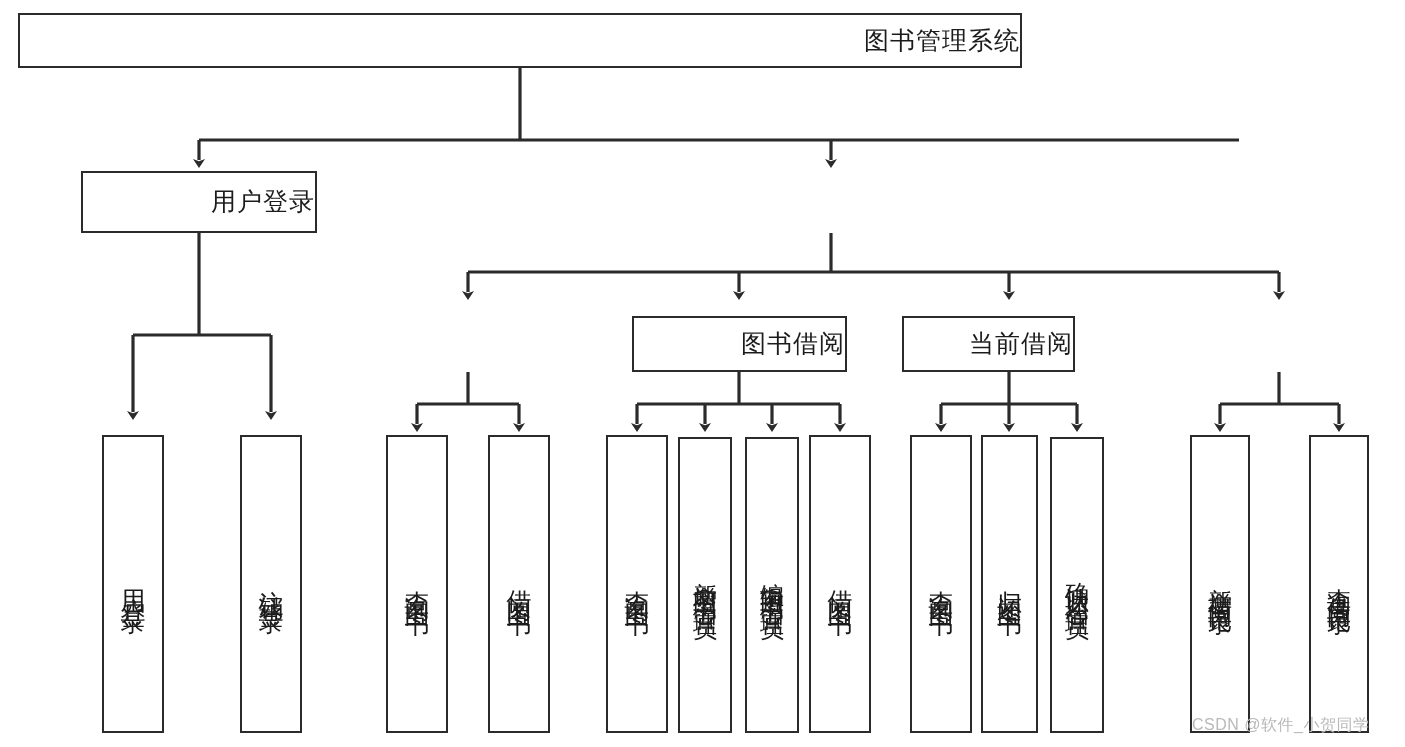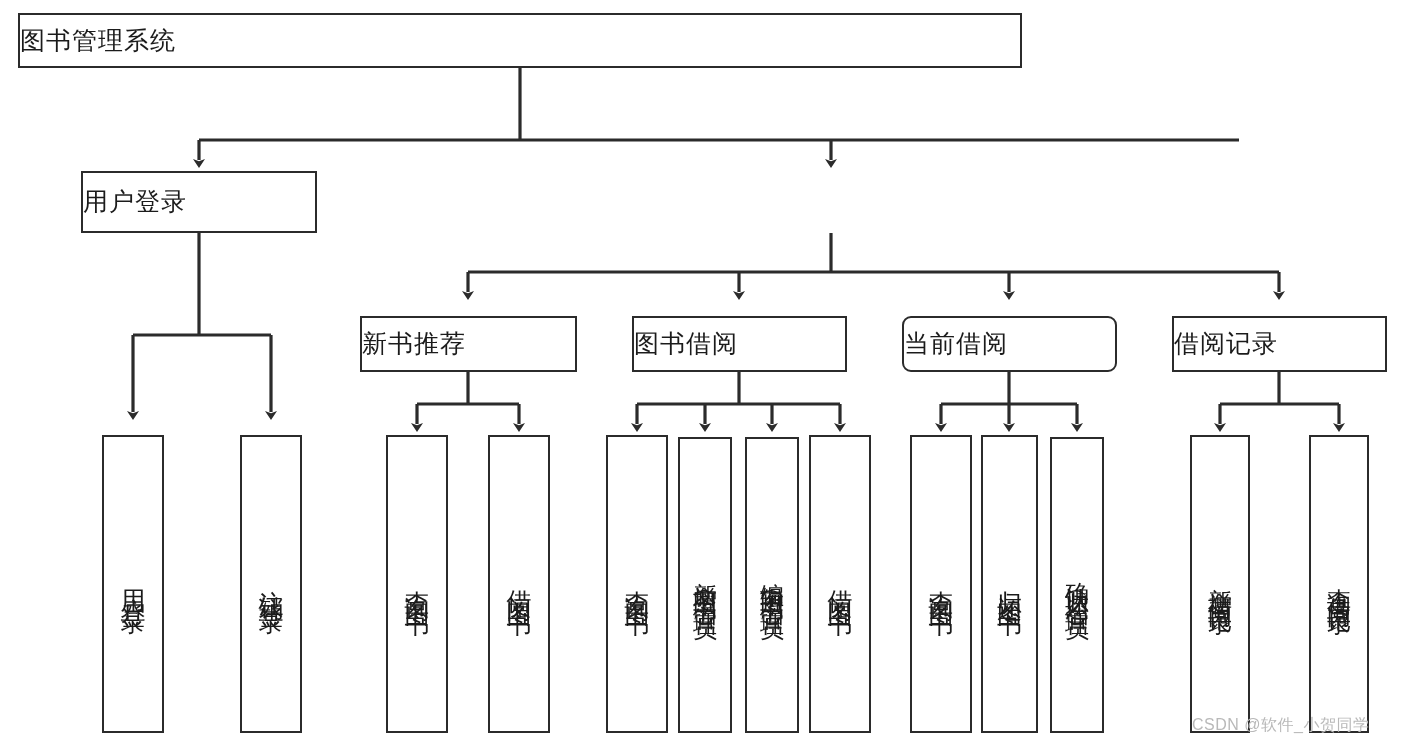--- a/index.html
+++ b/index.html
@@ -27,21 +27,21 @@
     height: 747px;
     pointer-events: none;
   }
   .node {
     position: absolute;
     box-sizing: border-box;
     background: #ffffff;
     border: 2.5px solid #2b2b2b;
     display: flex;
     align-items: center;
-    justify-content: flex-start;
+    justify-content: flex-end;
     overflow: hidden;
   }
   .node-label {
     color: #1b1b1b;
     text-align: center;
     line-height: 1.18;
     white-space: nowrap;
   }
   .node.horizontal .node-label {
     font-size: 25px;
@@ -132,31 +132,25 @@
   </svg>
 
   <div class="node root horizontal" style="left:18px; top:13px; width:1004px; height:55px;">
     <span class="node-label">图书管理系统</span>
   </div>
 
   <div class="node horizontal" style="left:81px; top:171px; width:236px; height:62px;">
     <span class="node-label">用户登录</span>
   </div>
 
-  <div class="node horizontal" style="left:360px; top:316px; width:217px; height:56px;">
-    <span class="node-label">新书推荐</span>
-  </div>
   <div class="node horizontal" style="left:632px; top:316px; width:215px; height:56px;">
     <span class="node-label">图书借阅</span>
   </div>
-  <div class="node horizontal" style="left:902px; top:316px; width:215px; height:56px;border-radius:9px;">
+  <div class="node horizontal" style="left:902px; top:316px; width:173px; height:56px;">
     <span class="node-label">当前借阅</span>
-  </div>
-  <div class="node horizontal" style="left:1172px; top:316px; width:215px; height:56px;">
-    <span class="node-label">借阅记录</span>
   </div>
 
   <div class="node vertical" style="left:102px; top:435px; width:62px; height:298px;">
     <span class="node-label">用户登录</span>
   </div>
   <div class="node vertical" style="left:240px; top:435px; width:62px; height:298px;">
     <span class="node-label">注销登录</span>
   </div>
 
   <div class="node vertical" style="left:386px; top:435px; width:62px; height:298px;">

